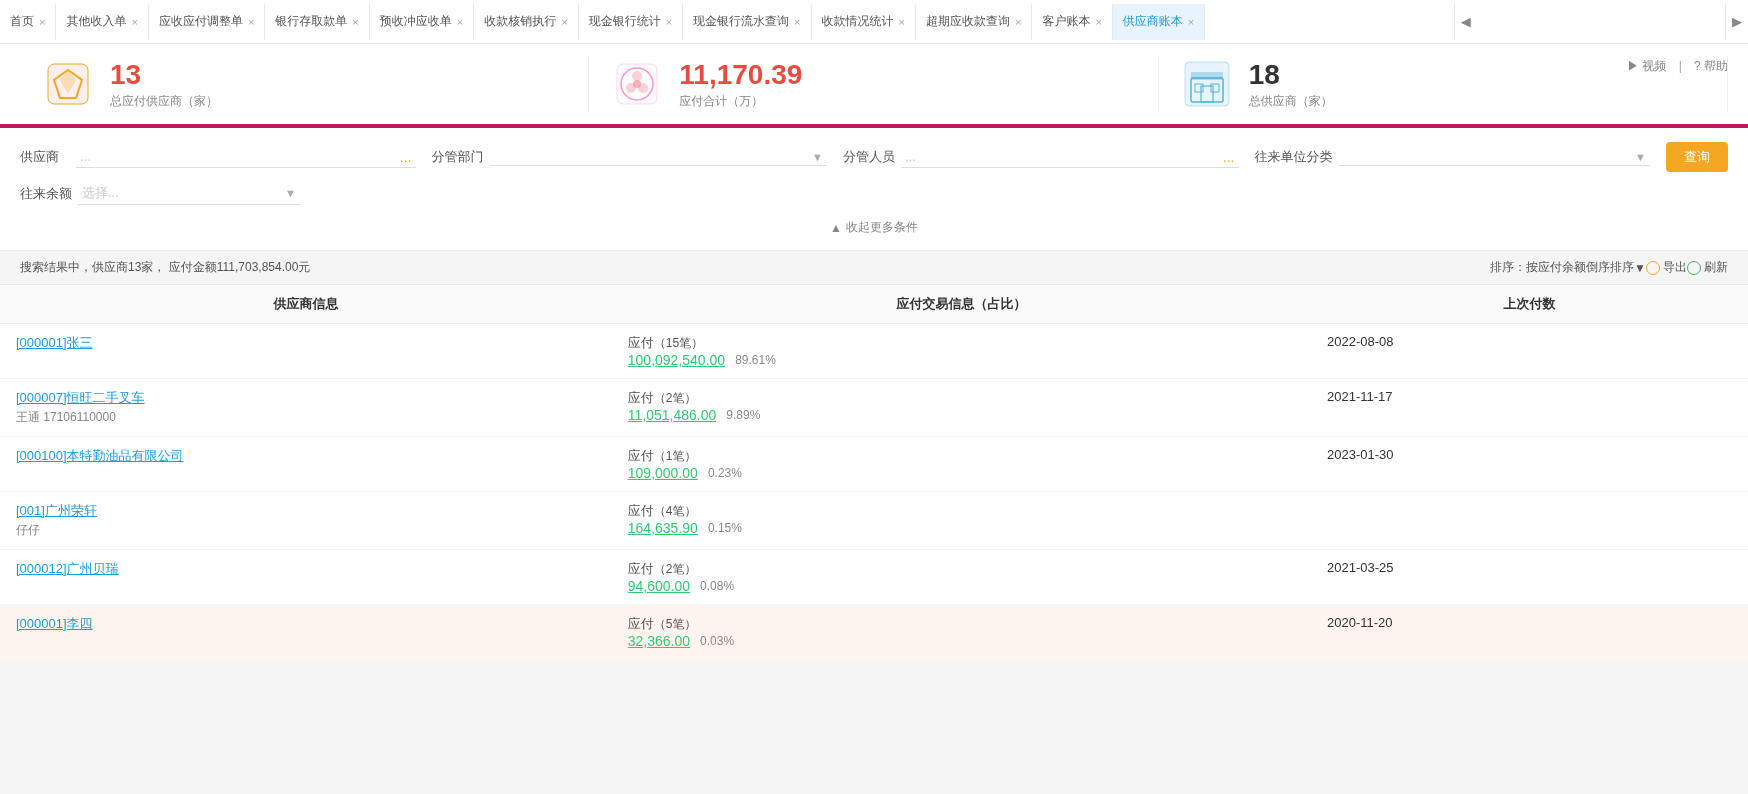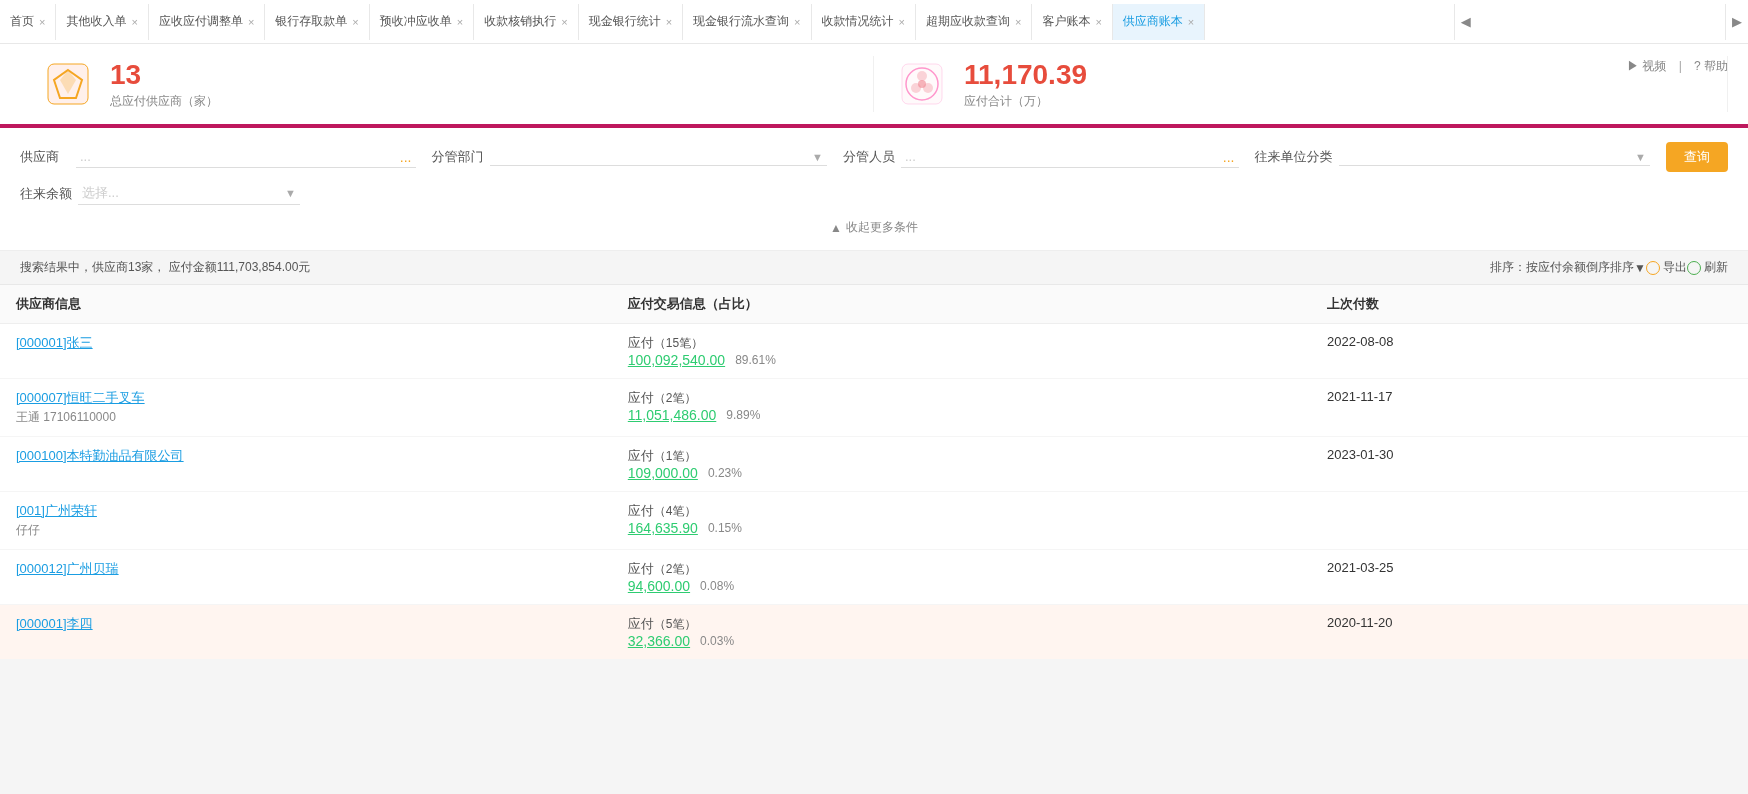--- a/index.html
+++ b/index.html
@@ -218,21 +218,21 @@
       background: #fff;
       overflow: auto;
     }
     .data-table {
       width: 100%;
       border-collapse: collapse;
     }
     .data-table th {
       background: #fafafa;
       padding: 10px 16px;
-      text-align: left;
+      text-align: center;
       font-weight: 600;
       font-size: 13px;
       color: #333;
       border-bottom: 1px solid #eee;
     }
     .data-table td {
       padding: 10px 16px;
       font-size: 13px;
       color: #333;
       border-bottom: 1px solid #f5f5f5;
@@ -361,20 +361,39 @@
         <circle cx="34" cy="32" r="5" fill="#f0849055"></circle>
         <circle cx="28" cy="28" r="4" fill="#f0849099"></circle>
       </svg>
     </div>
     <div class="stat-info">
       <div class="stat-number">11,170.39</div>
       <div class="stat-label">应付合计（万）</div>
     </div>
   </div>
 
+  <div class="stat-item">
+    <div class="stat-icon">
+      <svg viewBox="0 0 56 56" class="icon-svg">
+        <rect x="6" y="6" width="44" height="44" rx="4" fill="#e8f4fd" stroke="#7ec8e3" stroke-width="0.5"></rect>
+
+        <rect x="12" y="22" width="32" height="24" rx="2" fill="none" stroke="#5ab4d6" stroke-width="1.5"></rect>
+        <rect x="12" y="16" width="32" height="8" rx="1" fill="#5ab4d666"></rect>
+        <rect x="22" y="30" width="12" height="16" fill="none" stroke="#5ab4d6" stroke-width="1.2"></rect>
+        <rect x="16" y="28" width="8" height="8" fill="none" stroke="#5ab4d6" stroke-width="1"></rect>
+        <rect x="32" y="28" width="8" height="8" fill="none" stroke="#5ab4d6" stroke-width="1"></rect>
+
+        <line x1="12" y1="22" x2="44" y2="22" stroke="#5ab4d6" stroke-width="1"></line>
+      </svg>
+    </div>
+    <div class="stat-info">
+      <div class="stat-number" style="color:#333; font-size:28px; font-weight:bold;">18</div>
+      <div class="stat-label">总供应商（家）</div>
+    </div>
+  </div>
 
   <div class="top-right-links">
     <span>▶ <span>视频</span></span>
     <span>｜</span>
     <span>? <span>帮助</span></span>
   </div>
 </div>
 
 <div class="filter-area">
   <div class="filter-row">

